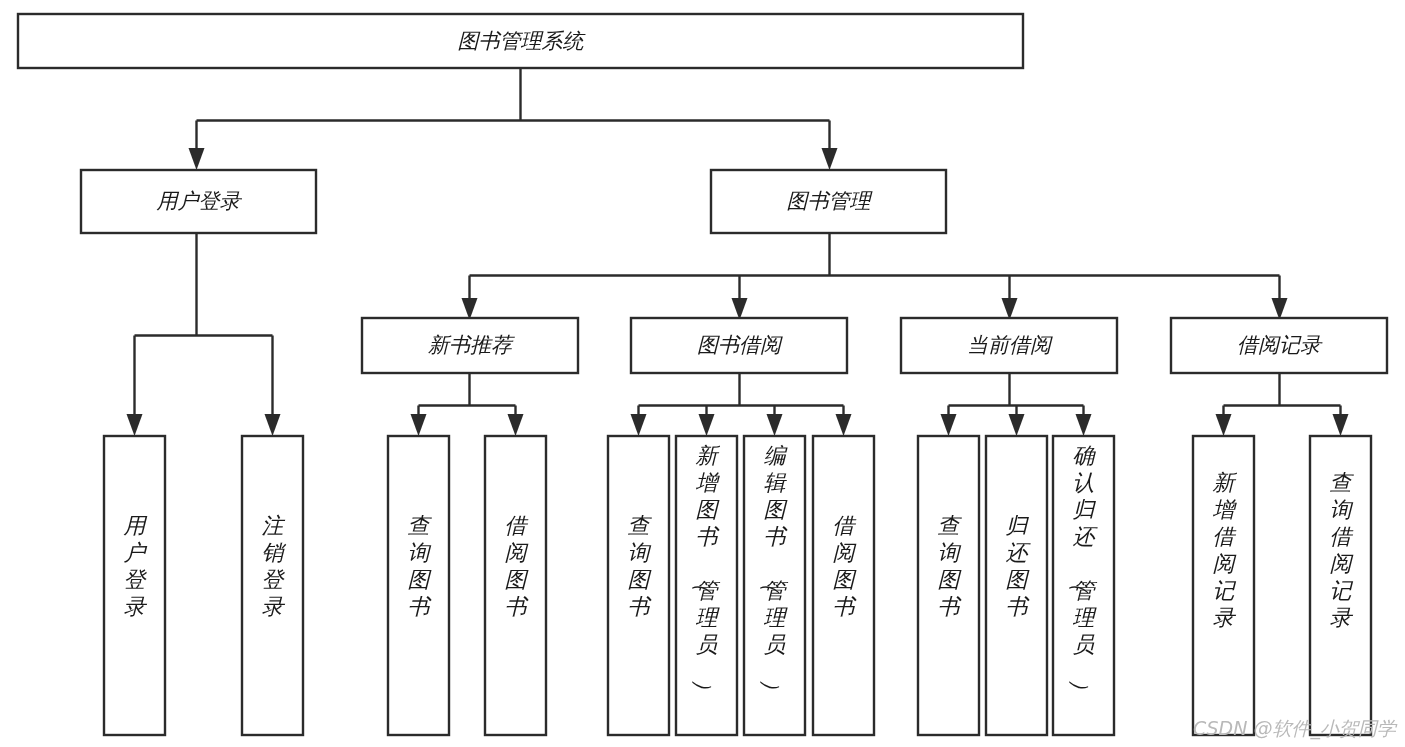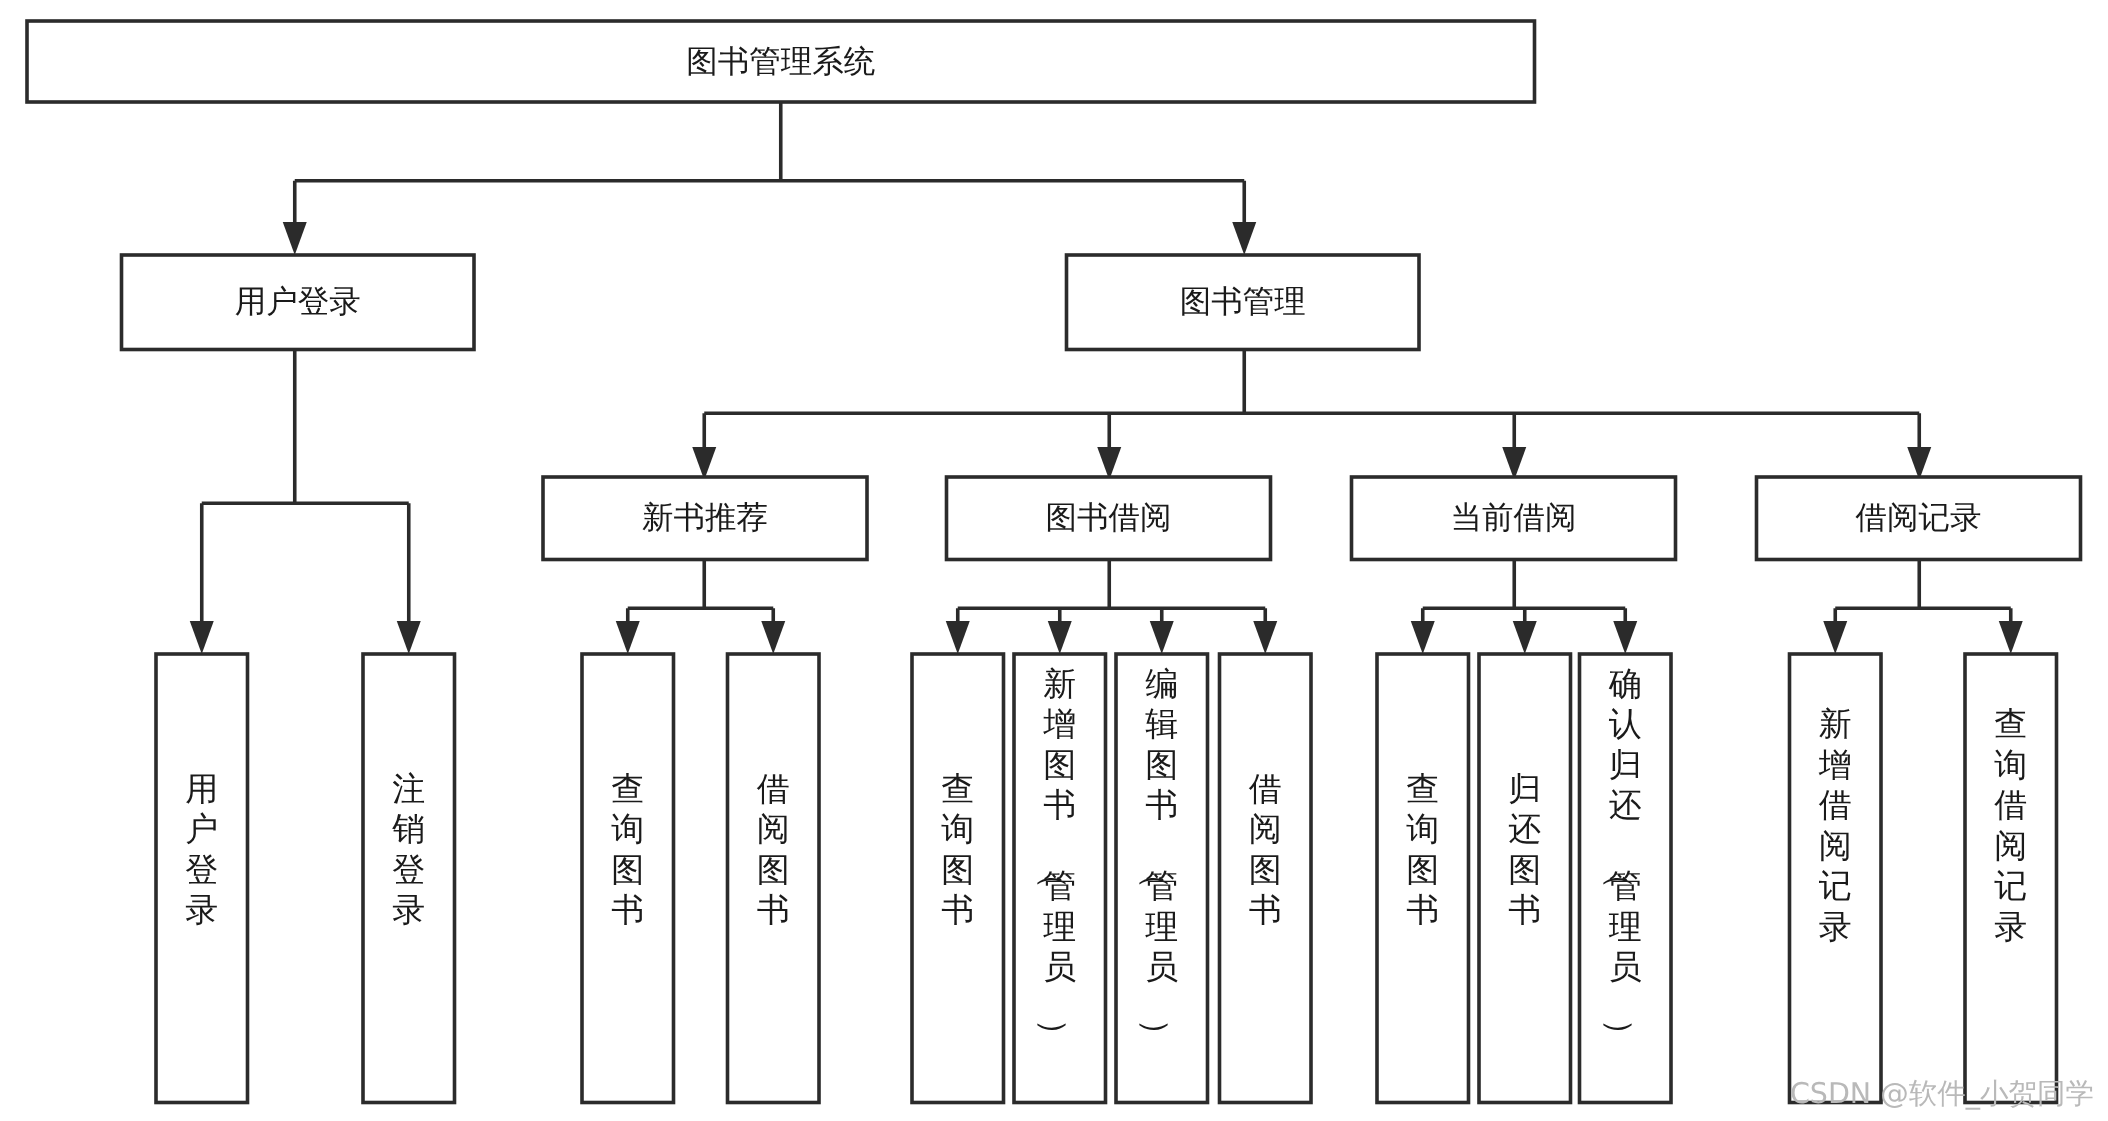--- a/index.html
+++ b/index.html
@@ -12,20 +12,21 @@
     width: 1405px;
     height: 747px;
     overflow: hidden;
     font-family: "DejaVu Sans", "Liberation Sans", sans-serif;
   }
   #diagram-root {
     position: relative;
     width: 1405px;
     height: 747px;
     background: #ffffff;
+    font-style: italic;
   }
   svg.diagram-canvas {
     position: absolute;
     top: 0;
     left: 0;
     width: 1405px;
     height: 747px;
     display: block;
   }
   .node-rect {

